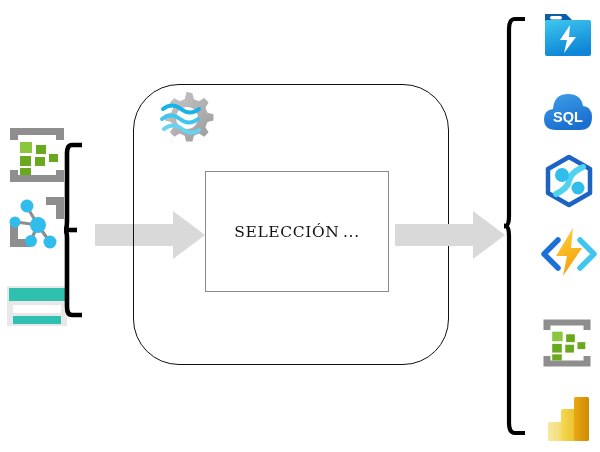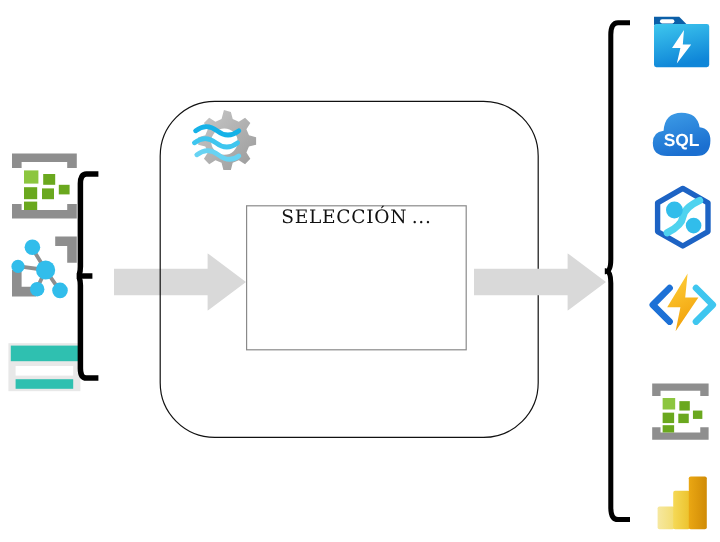--- a/index.html
+++ b/index.html
@@ -42,20 +42,21 @@
   #selection-box {
     position: absolute;
     left: 205px;
     top: 171px;
     width: 184px;
     height: 121px;
     border: 1.3px solid #8a8a8a;
     background: #ffffff;
     box-sizing: border-box;
     display: flex;
+    align-items: center;
     justify-content: center;
   }
   #selection-label {
     font-family: "DejaVu Serif", "Liberation Serif", serif;
     font-size: 15.5px;
     letter-spacing: 0.6px;
     color: #111111;
     white-space: nowrap;
     font-weight: 400;
   }

